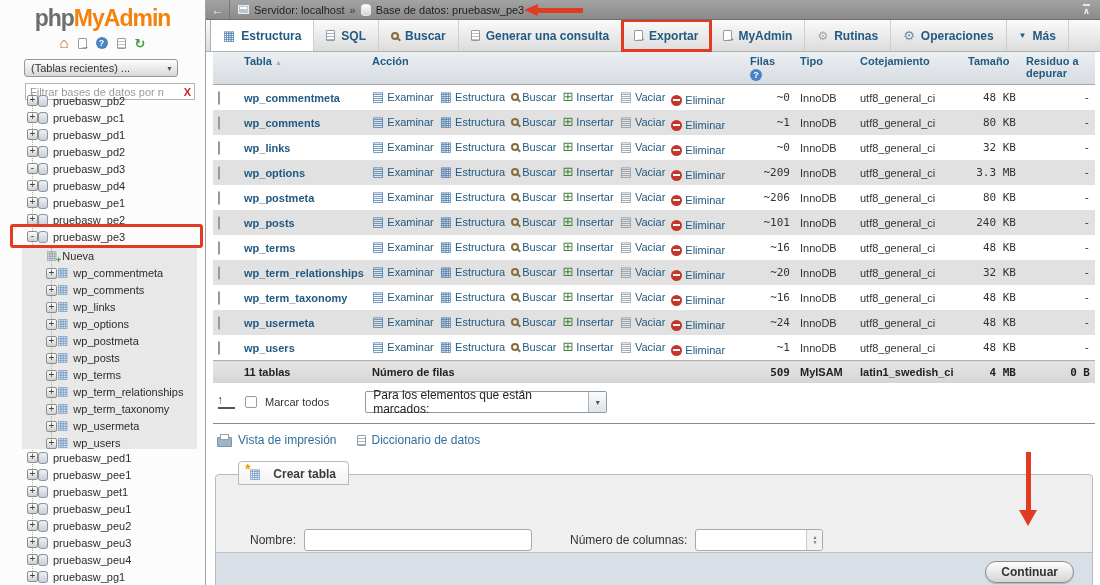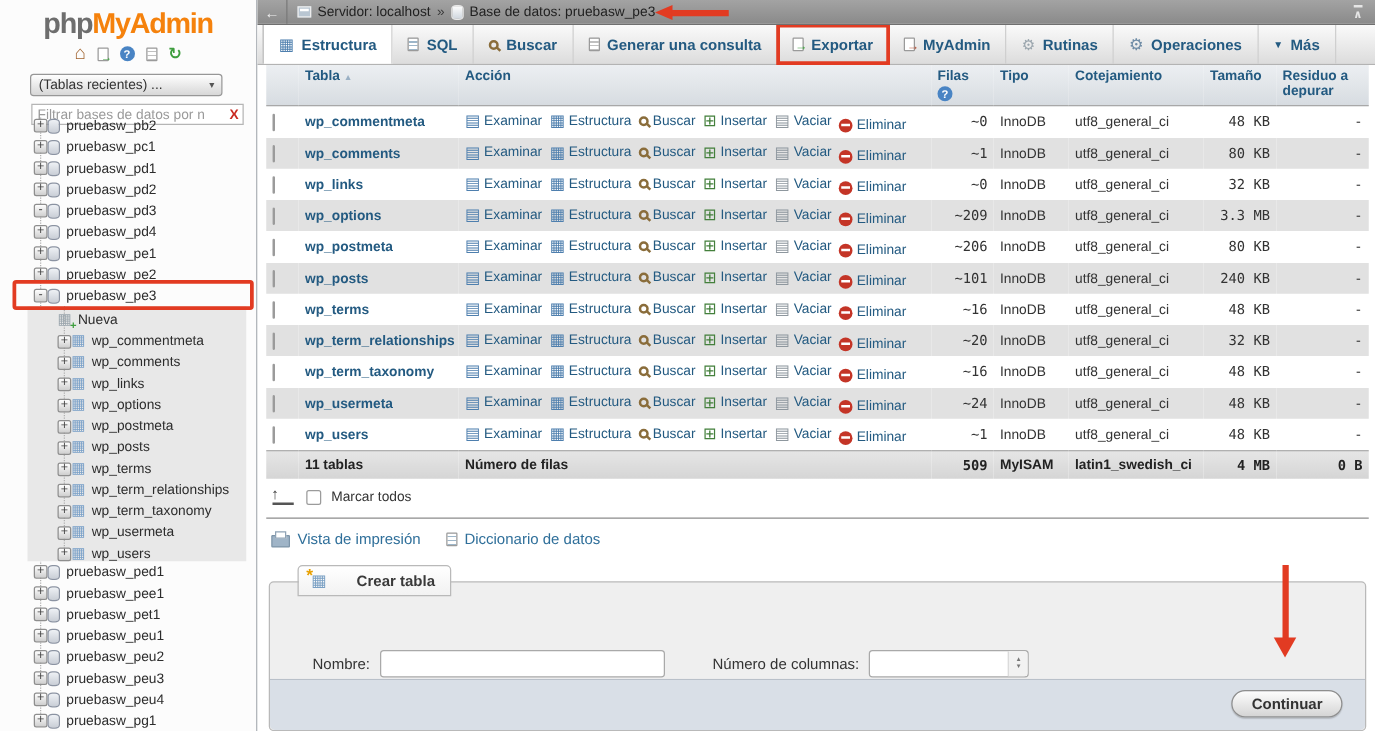--- a/index.html
+++ b/index.html
@@ -130,21 +130,21 @@
   .selbox .ddseg{margin-left:auto;width:17px;height:100%;border-left:1px solid #a9b4bd;
           background:linear-gradient(#fbfbfb,#dfe3e7);display:flex;align-items:center;justify-content:center}
   .divider{border:none;border-top:1px solid #8c8c8c;margin:1px 0 0 0}
   .printrow{display:flex;align-items:center;gap:20px;padding:9px 0 0 4px}
   .printrow a{color:#2f6f9a;font-size:12px;display:inline-flex;align-items:center;gap:6px}
 
   .fieldset{margin:27px 2px 0 2px;position:relative;height:120px;background:#efefef;
             border:1px solid #b9b9b9;border-radius:4px;box-sizing:border-box}
   .legend{position:absolute;top:-14px;left:22px;background:linear-gradient(#ffffff,#f2f2f2);
           border:1px solid #b9b9b9;border-radius:4px 4px 0 0;padding:4px 12px 3px 10px;
-          font-size:12px;font-weight:bold;color:#3a3a3a;display:flex;align-items:center;gap:24px}
+          font-size:12px;font-weight:bold;color:#3a3a3a;display:flex;align-items:center;gap:12px}
   .formrow{position:absolute;left:34px;top:54px;display:flex;align-items:center;font-size:12px;color:#333}
   .input{width:226px;height:20px;border:1px solid #a9a9a9;border-radius:3px;background:#fff;margin-left:8px}
   .input.num{width:126px;display:flex;align-items:center}
   .l2{margin-left:38px}
   .spin{margin-left:auto;width:15px;height:100%;border-left:1px solid #c9c9c9;background:#f2f2f2;
         border-radius:0 3px 3px 0;display:flex;flex-direction:column;align-items:center;justify-content:center;cursor:pointer}
   .spin i{font-style:normal;font-size:5px;line-height:5px;color:#777}
   .spin i.up::before{content:"▲"} .spin i.dn::before{content:"▼"}
   .fsfooter{position:absolute;left:0;right:0;bottom:0;height:40px;background:#d9dfe7;
             border-top:1px solid #b9c0c9;border-radius:0 0 4px 4px}
@@ -734,20 +734,26 @@
             <td class="rsize">4 MB</td>
             <td class="rover">0 B</td>
           </tr>
         </tfoot>
       </table>
 
     <div class="bulkrow">
       <span class="ic checkall-icon"></span>
       <span class="cb"></span>
       <span class="lbl">Marcar todos</span>
+      <div class="selbox">
+        <span>Para los elementos que están marcados:</span>
+        <span class="ddseg">
+            <span class="ic dd2"></span>
+          </span>
+      </div>
     </div>
 
     <hr class="divider">
 
     <div class="printrow">
       <a>
         <span class="ic printer-icon"></span>
         <span>Vista de impresión</span>
       </a>
       <a>

